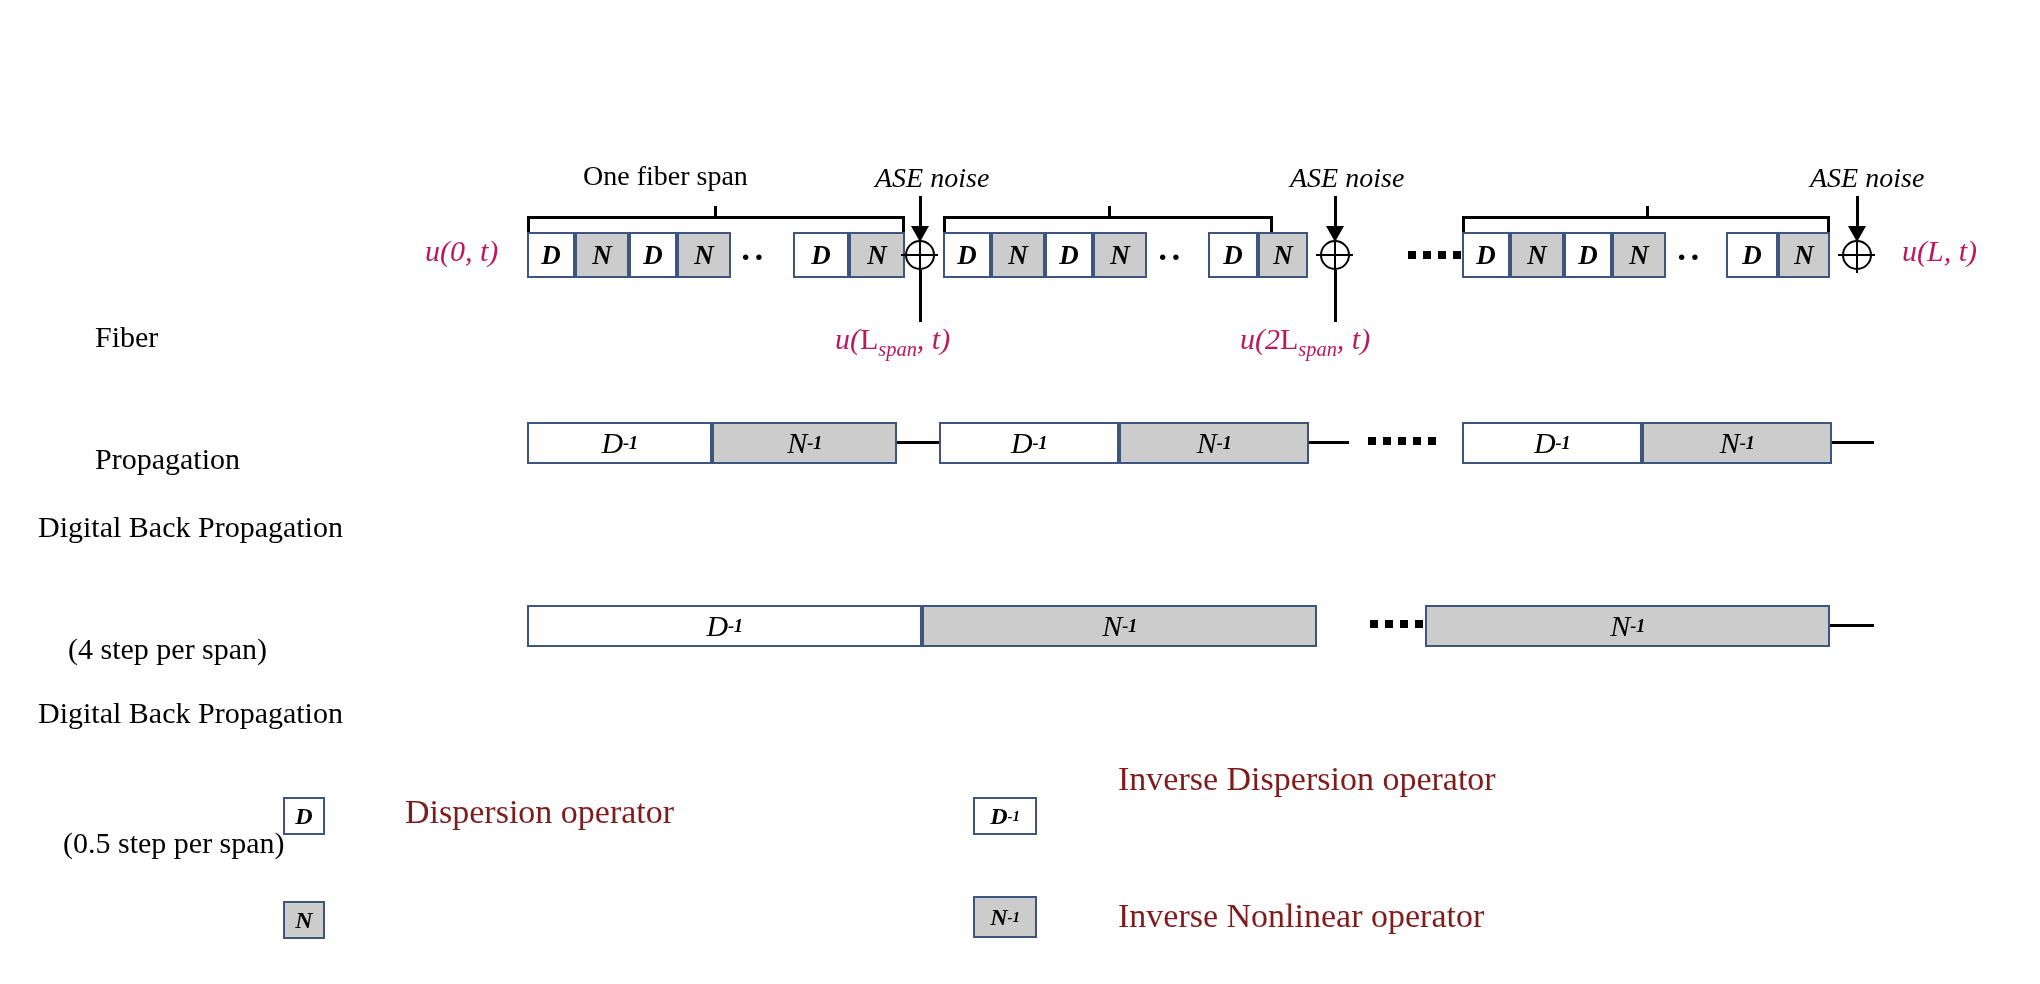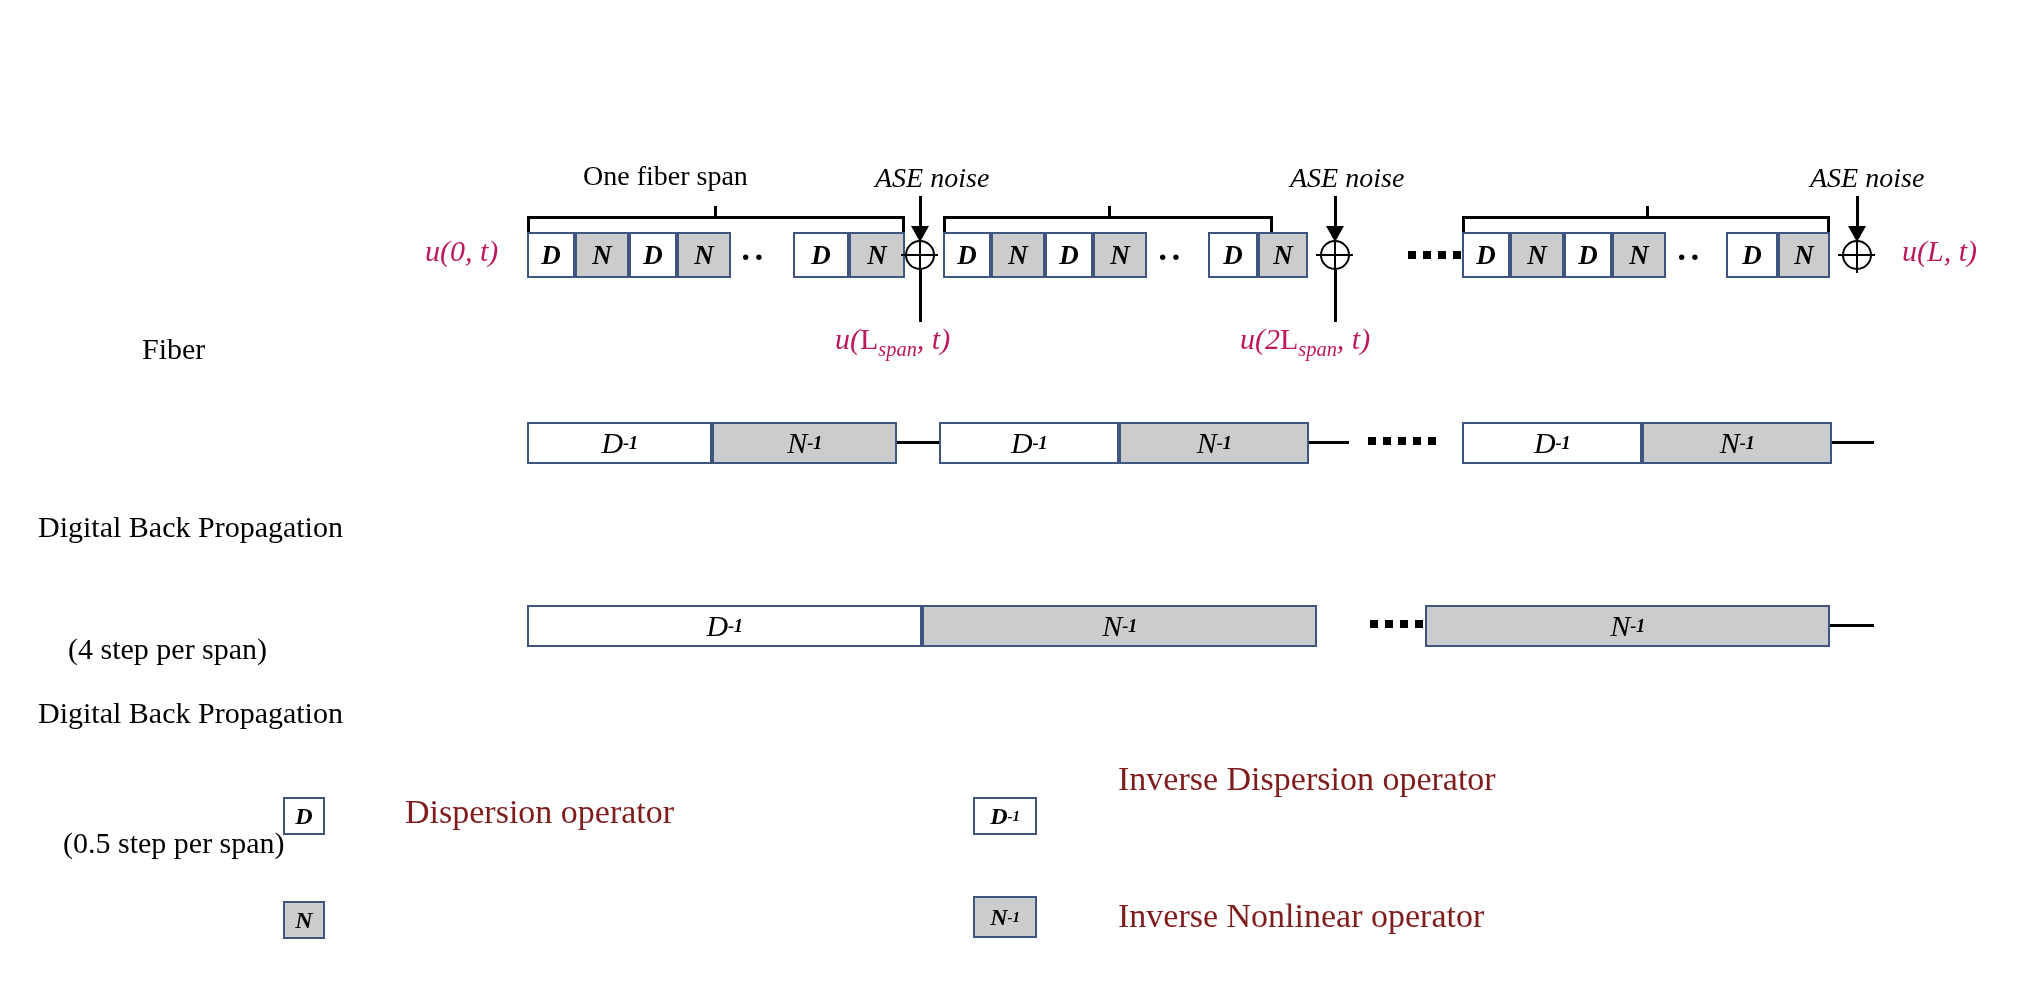--- a/index.html
+++ b/index.html
@@ -186,22 +186,23 @@
     font-size: 34px;
     white-space: nowrap;
     color: #7f1d1d;
   }
 </style>
 </head>
 <body>
 
 <div id="canvas">
 
-  <div class="row-label" style="left:95px; top:248px; width:330px;margin-left:47px;">
+  <div class="row-label" style="left:95px; top:236px; width:330px;">
     <div>Fiber</div>
+    <div>Propagation</div>
   </div>
 
   <div class="mathlabel" style="left:425px; top:234px;">u(0, t)</div>
 
   <div class="brace" style="left:527px; top:216px; width:378px;"></div>
   <div class="brace-tick" style="left:714px; top:206px;"></div>
   <div class="caption" style="left:583px; top:160px;text-align:right;">One fiber span</div>
 
   <div class="opbox fiber-box" style="left:527px; top:232px; width:48px; height:46px;">
       <span>D</span>

